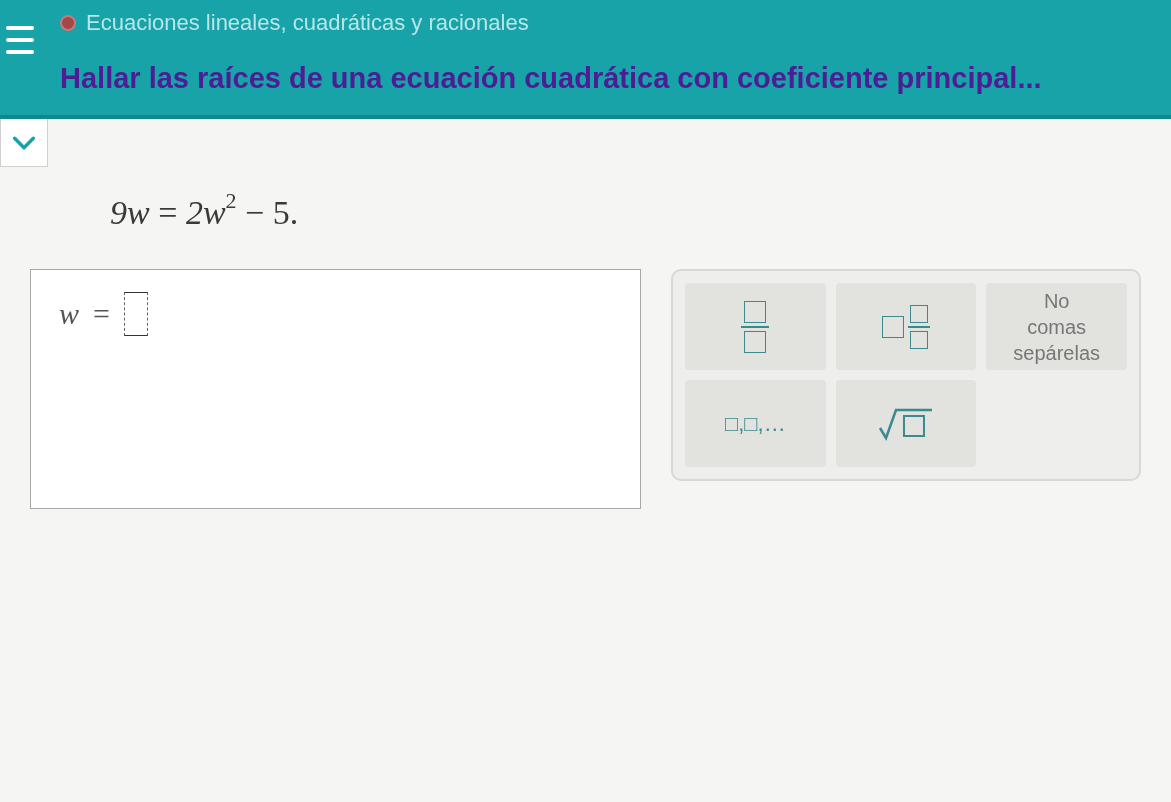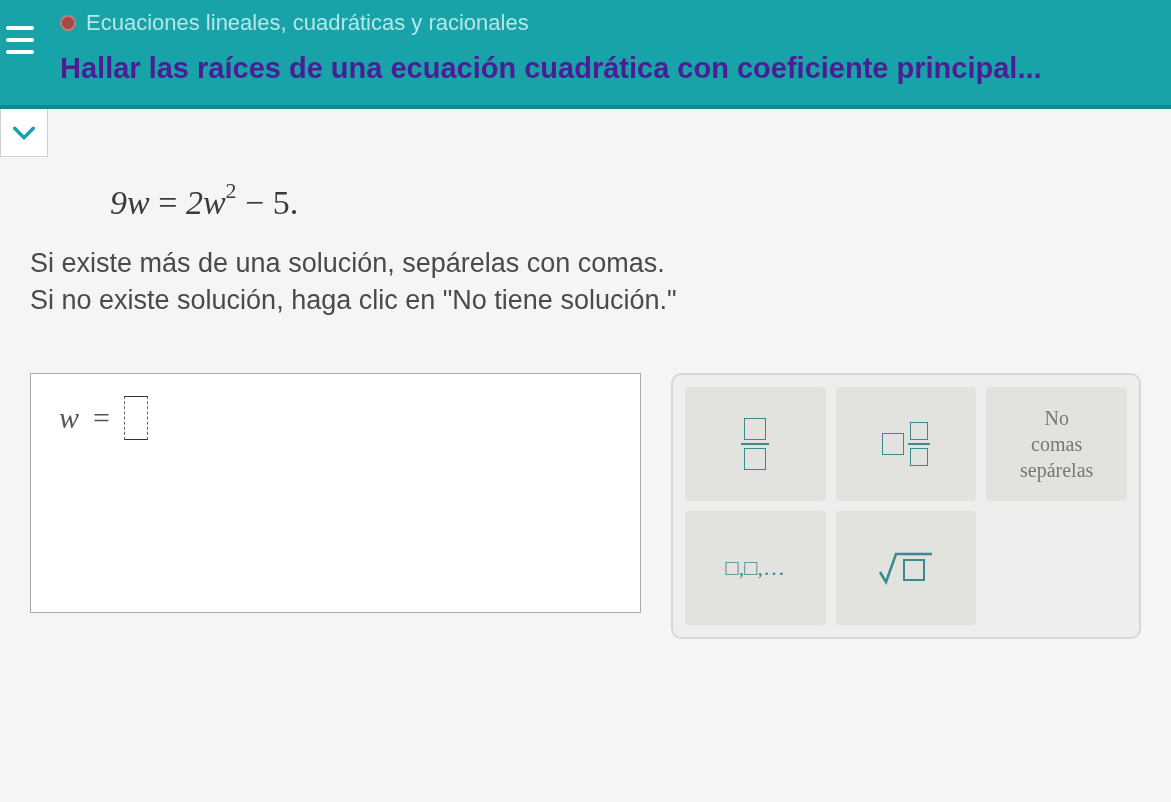--- a/index.html
+++ b/index.html
@@ -34,21 +34,21 @@
     height: 4px;
     background: #fff;
     border-radius: 2px;
   }
   .breadcrumb {
     display: flex;
     align-items: center;
     gap: 10px;
     font-size: 22px;
     color: #b6e6e8;
-    margin-bottom: 16px;
+    margin-bottom: 26px;
   }
   .dot-icon {
     width: 16px;
     height: 16px;
     border-radius: 50%;
     border: 2.5px solid #c77a7a;
     background: #a34747;
     display: inline-block;
   }
   .page-title {
@@ -73,21 +73,21 @@
     color: #4a4a48;
   }
   .prompt {
     font-size: 29px;
     margin-bottom: 30px;
   }
   .equation {
     font-family: "Times New Roman", serif;
     font-size: 34px;
     margin-left: 80px;
-    margin-bottom: 23px;
+    margin-bottom: 37px;
     color: #3a3a38;
   }
   .equation .sup {
     font-size: 22px;
     vertical-align: super;
     position: relative;
     top: -4px;
   }
   .instructions {
     font-size: 27px;
@@ -136,25 +136,24 @@
     grid-template-rows: 1fr 1fr;
     gap: 10px;
   }
   .key {
     background: #e2e2de;
     border-radius: 4px;
     display: flex;
     flex-direction: column;
     align-items: center;
     justify-content: center;
-    height: 114px;
+    height: 87px;
     cursor: pointer;
     color: #3a8a8f;
     font-size: 18px;
-    font-family: Liberation Serif, serif;
   }
   .key.text {
     color: #777;
     font-size: 20px;
     text-align: center;
     line-height: 1.3;
   }
   .frac-box {
     display: flex;
     flex-direction: column;
@@ -209,24 +208,20 @@
   </svg>
 </div>
 
 <div class="content">
 
 
   <div class="equation">
     <span style="font-style:italic">9w</span><span> = </span><span style="font-style:italic">2w</span><span class="sup">2</span><span> − 5.</span>
   </div>
 
-  <div class="instructions">
-    <div>Si existe más de una solución, sepárelas con comas.</div>
-    <div>Si no existe solución, haga clic en "No tiene solución."</div>
-  </div>
 
   <div class="answer-row">
 
     <div class="answer-box">
       <div class="answer-eq">
         <span>w</span>
         <span style="font-style:normal">=</span>
         <span class="answer-input"></span>
       </div>
     </div>

